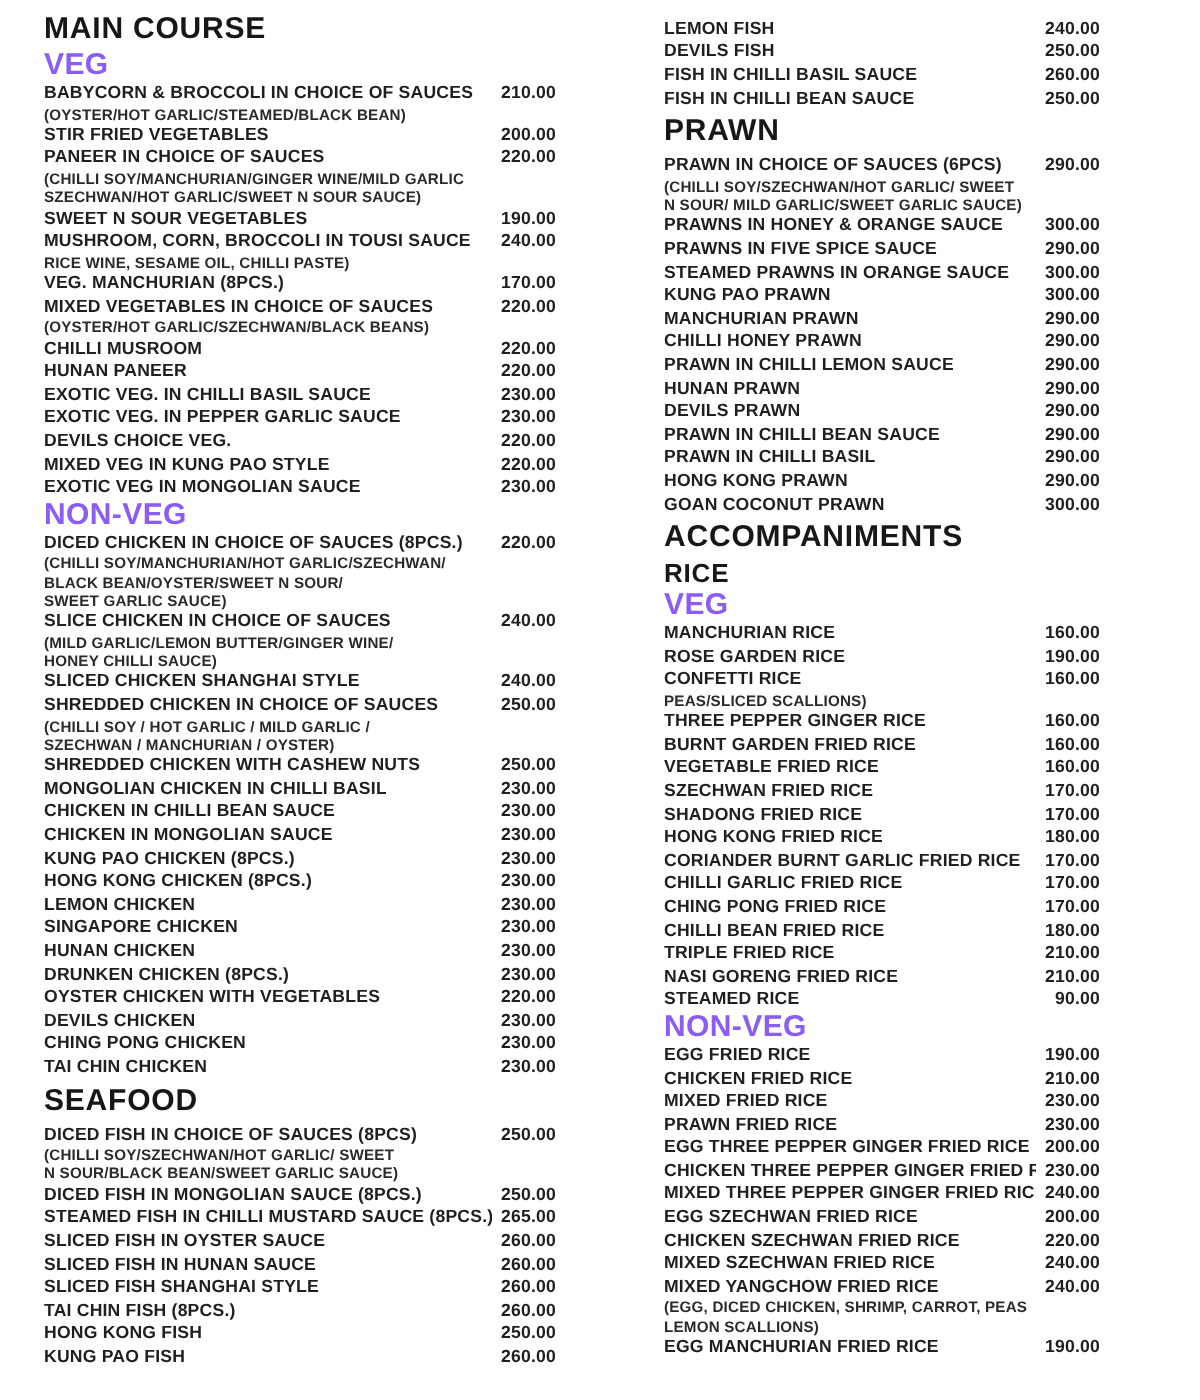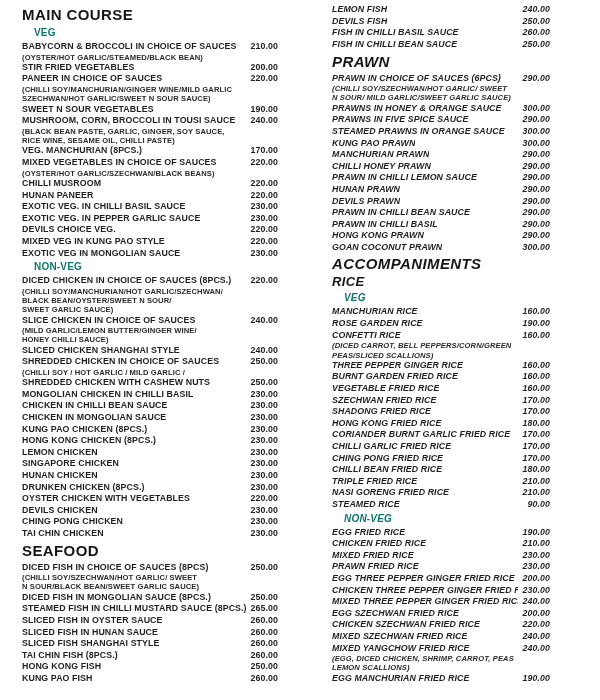--- a/index.html
+++ b/index.html
@@ -6,29 +6,29 @@
   body {
     width: 600px; height: 700px; overflow: hidden;
     background: #ffffff; color: #1f1f1f;
     font-family: "Liberation Sans", "DejaVu Sans", sans-serif;
     font-weight: 700;
     box-sizing: border-box;
     padding: 4px 0 0 22px;
   }
   .menu { display: flex; align-items: center; }
   .col-left  { width: 256px; flex: 0 0 256px; }
-  .col-right { width: 218px; flex: 0 0 218px; margin-left: 54px; font-style: italic; }
+  .col-right { width: 218px; flex: 0 0 218px; margin-left: 54px; }
   .section-header {
     font-size: 15px; line-height: 16px; margin: 3px 0 3px 0;
     letter-spacing: 0.4px; color: #171717;
   }
   .section-header.small { font-size: 13px; line-height: 14px; margin: 2px 0 2px 0; }
   .subsection-header {
-    font-size: 10px; line-height: 13px; margin: 1px 0 2px 12px;
-    letter-spacing: 0.2px; color: #0f766e;
+    font-size: 15px; line-height: 13px; margin: 1px 0 2px 0;
+    letter-spacing: 0.2px; color: #8b5cf6;
   }
   .row {
     display: flex; justify-content: space-between; align-items: baseline;
     font-size: 8.8px; line-height: 11.6px; letter-spacing: 0.1px;
   }
   .row .label { white-space: nowrap; overflow: hidden; }
   .row .price { white-space: nowrap; margin-left: 4px; text-align: right; }
   .note {
     font-size: 7.6px; line-height: 9.3px; letter-spacing: 0.1px;
     color: #2a2a2a; white-space: nowrap; overflow: hidden;
@@ -57,21 +57,20 @@
       <div class="note">(CHILLI SOY/MANCHURIAN/GINGER WINE/MILD GARLIC</div>
       <div class="note">SZECHWAN/HOT GARLIC/SWEET N SOUR SAUCE)</div>
       <div class="row">
         <span class="label">SWEET N SOUR VEGETABLES</span>
         <span class="price">190.00</span>
       </div>
       <div class="row">
         <span class="label">MUSHROOM, CORN, BROCCOLI IN TOUSI SAUCE</span>
         <span class="price">240.00</span>
       </div>
-      <div class="note">(BLACK BEAN PASTE, GARLIC, GINGER, SOY SAUCE,</div>
       <div class="note">RICE WINE, SESAME OIL, CHILLI PASTE)</div>
       <div class="row">
         <span class="label">VEG. MANCHURIAN (8PCS.)</span>
         <span class="price">170.00</span>
       </div>
       <div class="row">
         <span class="label">MIXED VEGETABLES IN CHOICE OF SAUCES</span>
         <span class="price">220.00</span>
       </div>
       <div class="note">(OYSTER/HOT GARLIC/SZECHWAN/BLACK BEANS)</div>
@@ -119,20 +118,21 @@
       <div class="note">HONEY CHILLI SAUCE)</div>
       <div class="row">
         <span class="label">SLICED CHICKEN SHANGHAI STYLE</span>
         <span class="price">240.00</span>
       </div>
       <div class="row">
         <span class="label">SHREDDED CHICKEN IN CHOICE OF SAUCES</span>
         <span class="price">250.00</span>
       </div>
       <div class="note">(CHILLI SOY / HOT GARLIC / MILD GARLIC /</div>
+      <div class="note">SZECHWAN / MANCHURIAN / OYSTER)</div>
       <div class="row">
         <span class="label">SHREDDED CHICKEN WITH CASHEW NUTS</span>
         <span class="price">250.00</span>
       </div>
       <div class="row">
         <span class="label">MONGOLIAN CHICKEN IN CHILLI BASIL</span>
         <span class="price">230.00</span>
       </div>
       <div class="row">
         <span class="label">CHICKEN IN CHILLI BEAN SAUCE</span>
@@ -306,21 +306,20 @@
         <span class="price">160.00</span>
       </div>
       <div class="row">
         <span class="label">ROSE GARDEN RICE</span>
         <span class="price">190.00</span>
       </div>
       <div class="row">
         <span class="label">CONFETTI RICE</span>
         <span class="price">160.00</span>
       </div>
-      <div class="note">(DICED CARROT, BELL PEPPERS/CORN/GREEN</div>
       <div class="note">PEAS/SLICED SCALLIONS)</div>
       <div class="row">
         <span class="label">THREE PEPPER GINGER RICE</span>
         <span class="price">160.00</span>
       </div>
       <div class="row">
         <span class="label">BURNT GARDEN FRIED RICE</span>
         <span class="price">160.00</span>
       </div>
       <div class="row">

